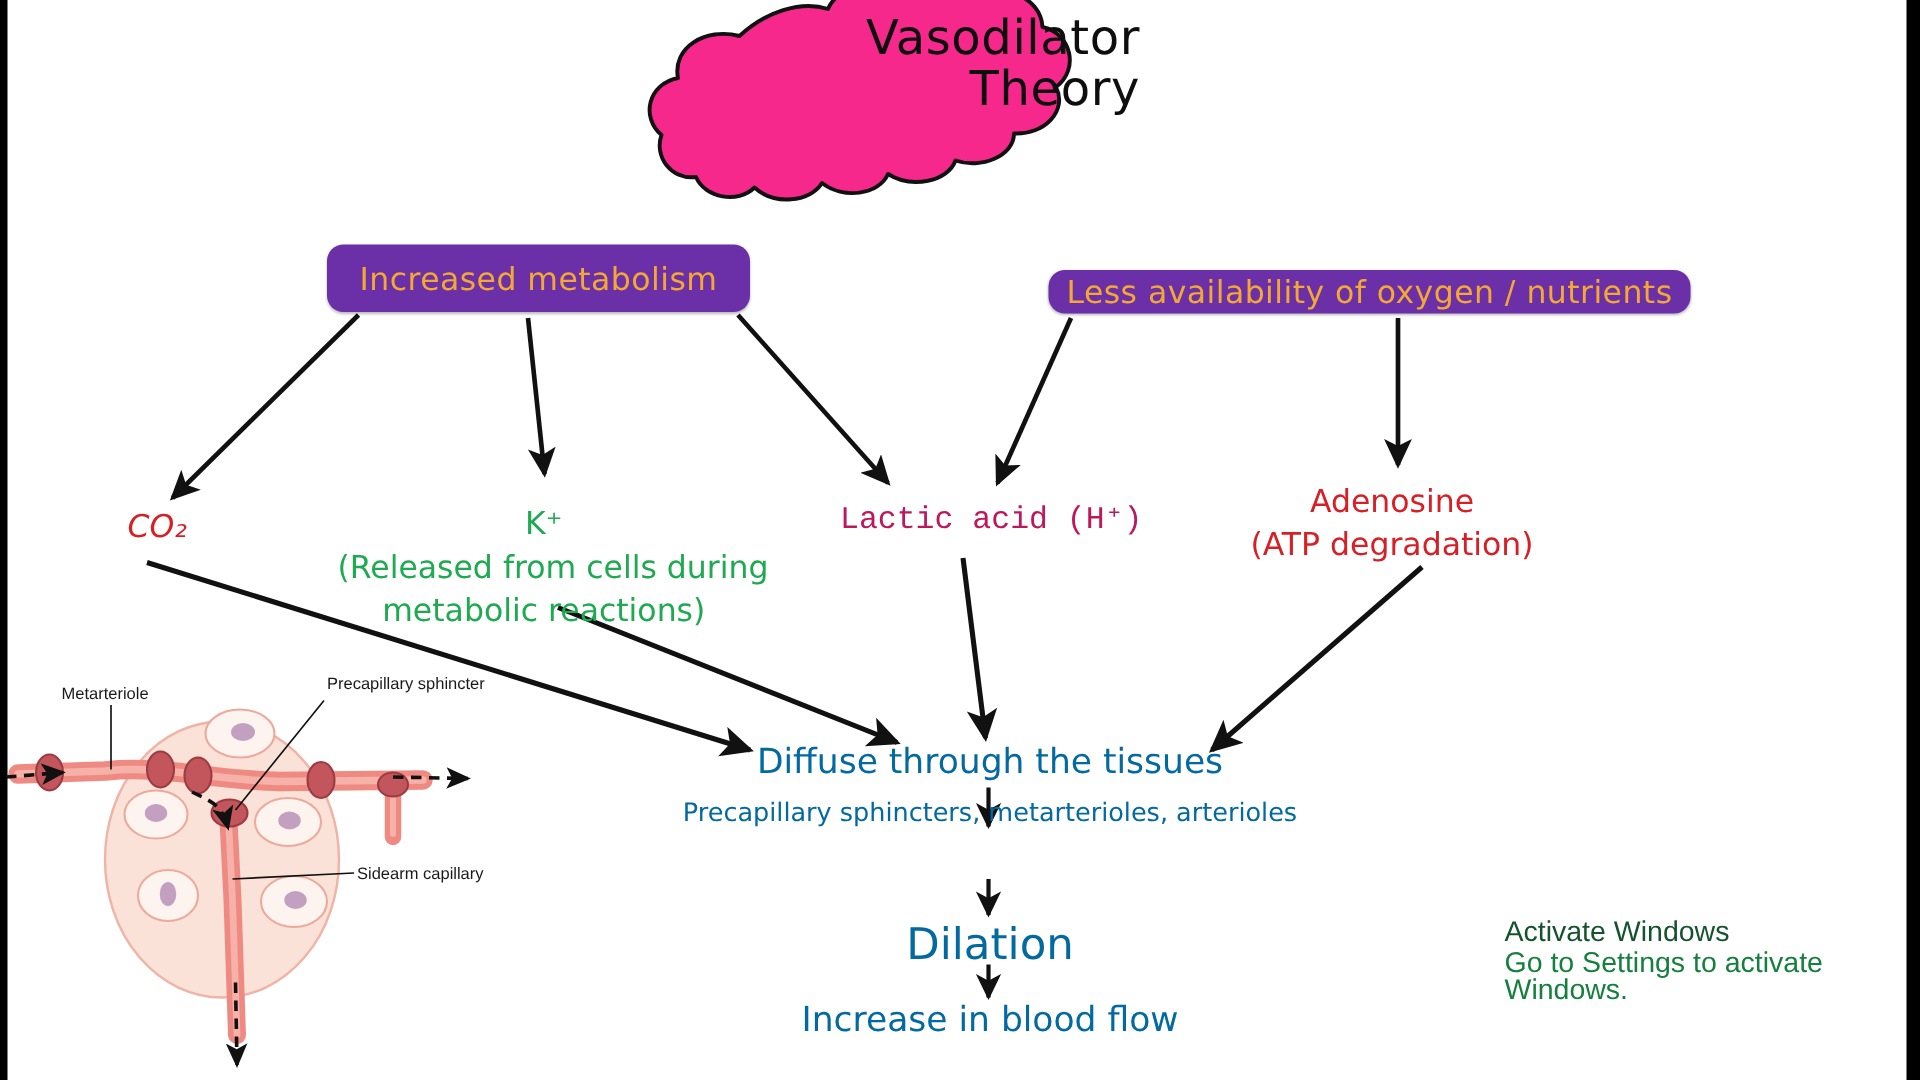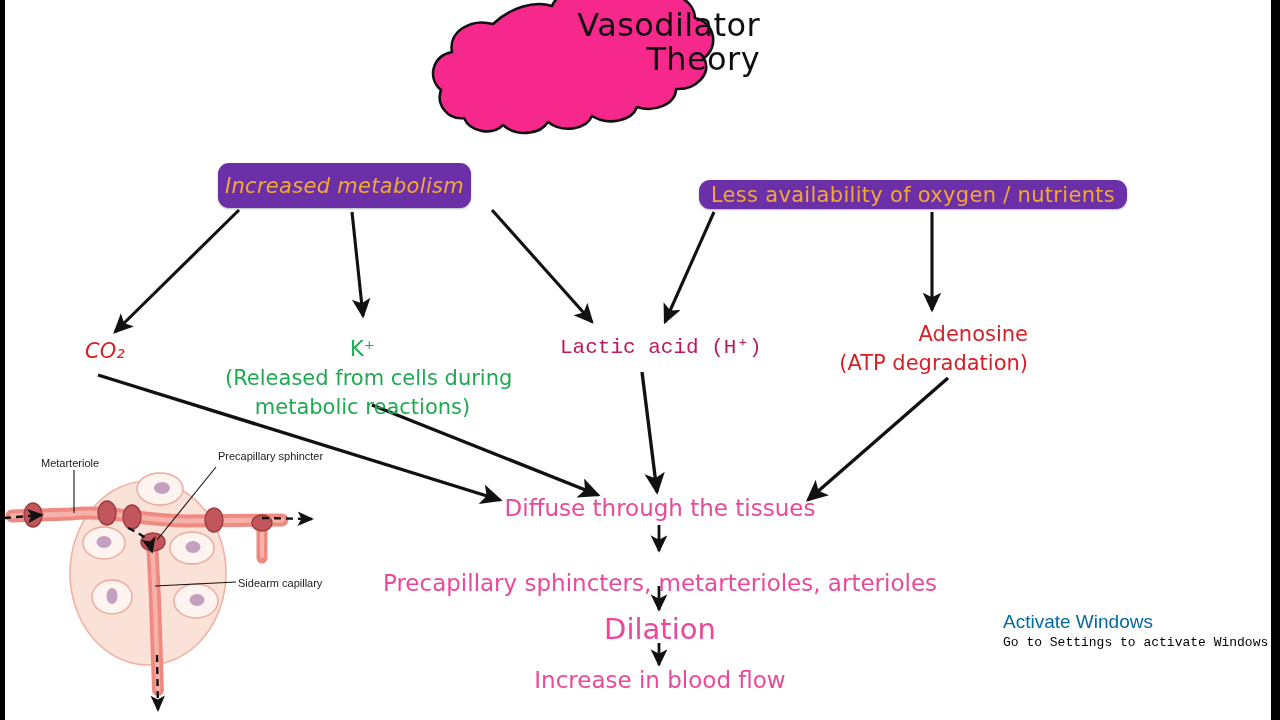--- a/index.html
+++ b/index.html
@@ -54,49 +54,49 @@
     background: #6b2fa8;
     border-radius: 11px;
     display: flex;
     align-items: center;
     justify-content: center;
     color: #f3a833;
     font-size: 21px;
     letter-spacing: .3px;
     box-shadow: 0 1px 2px rgba(0,0,0,.28);
   }
-  #box-metabolism { left: 218px; top: 163px; width: 253px; height: 45px; font-style: italic; }
+  #box-metabolism { left: 218px; top: 163px; width: 282px; height: 45px; }
   #box-oxygen     { left: 699px; top: 180px; width: 428px; height: 29px; }
 
   
   .mediator {
     position: absolute;
     font-size: 21px;
     line-height: 29px;
     white-space: nowrap;
   }
   .mediator.center { text-align: center; }
   .red   { color: #d71f26; }
   .green { color: #1faa52; }
   .blue  { color: #be185d; font-family: Liberation Mono, monospace; }
 
   #lbl-co2       { left: 85px;  top: 337px; font-style: italic; }
   #lbl-k         { left: 225px; top: 335px; width: 275px; text-align: center; }
   #lbl-lactic    { left: 560px; top: 333px; }
-  #lbl-adenosine { left: 828px; top: 320px; width: 200px; text-align: right; }
+  #lbl-adenosine { left: 828px; top: 320px; width: 200px; text-align: center; }
 
   
   .cascade {
     position: absolute;
-    color: #ec4899;
+    color: #0369a1;
     white-space: nowrap;
     text-align: center;
   }
   #casc-diffuse   { left: 390px; top: 495px; width: 540px; font-size: 23px; }
-  #casc-sphincter { left: 330px; top: 570px; width: 660px; font-size: 23px; }
+  #casc-sphincter { left: 330px; top: 532px; width: 660px; font-size: 17px; }
   #casc-dilation  { left: 440px; top: 612px; width: 440px; font-size: 29px; }
   #casc-flow      { left: 390px; top: 667px; width: 540px; font-size: 23px; }
 
   
   .anat-label {
     position: absolute;
     font-family: "Liberation Sans", sans-serif;
     font-size: 11px;
     color: #1a1a1a;
     white-space: nowrap;
@@ -108,22 +108,22 @@
   
   #watermark {
     position: absolute;
     left: 1003px;
     top: 610px;
     text-align: left;
     font-family: "Liberation Sans", sans-serif;
     color: #d2d2d2;
     user-select: none;
   }
-  #wm-title { font-size: 19px; line-height: 24px; color: #0369a1; }
-  #wm-sub   { font-size: 13px; line-height: 18px; color: #000000; font-family: Liberation Mono, monospace; }
+  #wm-title { font-size: 19px; line-height: 24px; color: #14532d; }
+  #wm-sub   { font-size: 19px; line-height: 18px; color: #15803d; }
 </style>
 </head>
 <body>
 
 <div id="stage">
 
   <div class="bar left"></div>
   <div class="bar right"></div>
 
   <svg id="vector" viewBox="0 0 1280 720">

